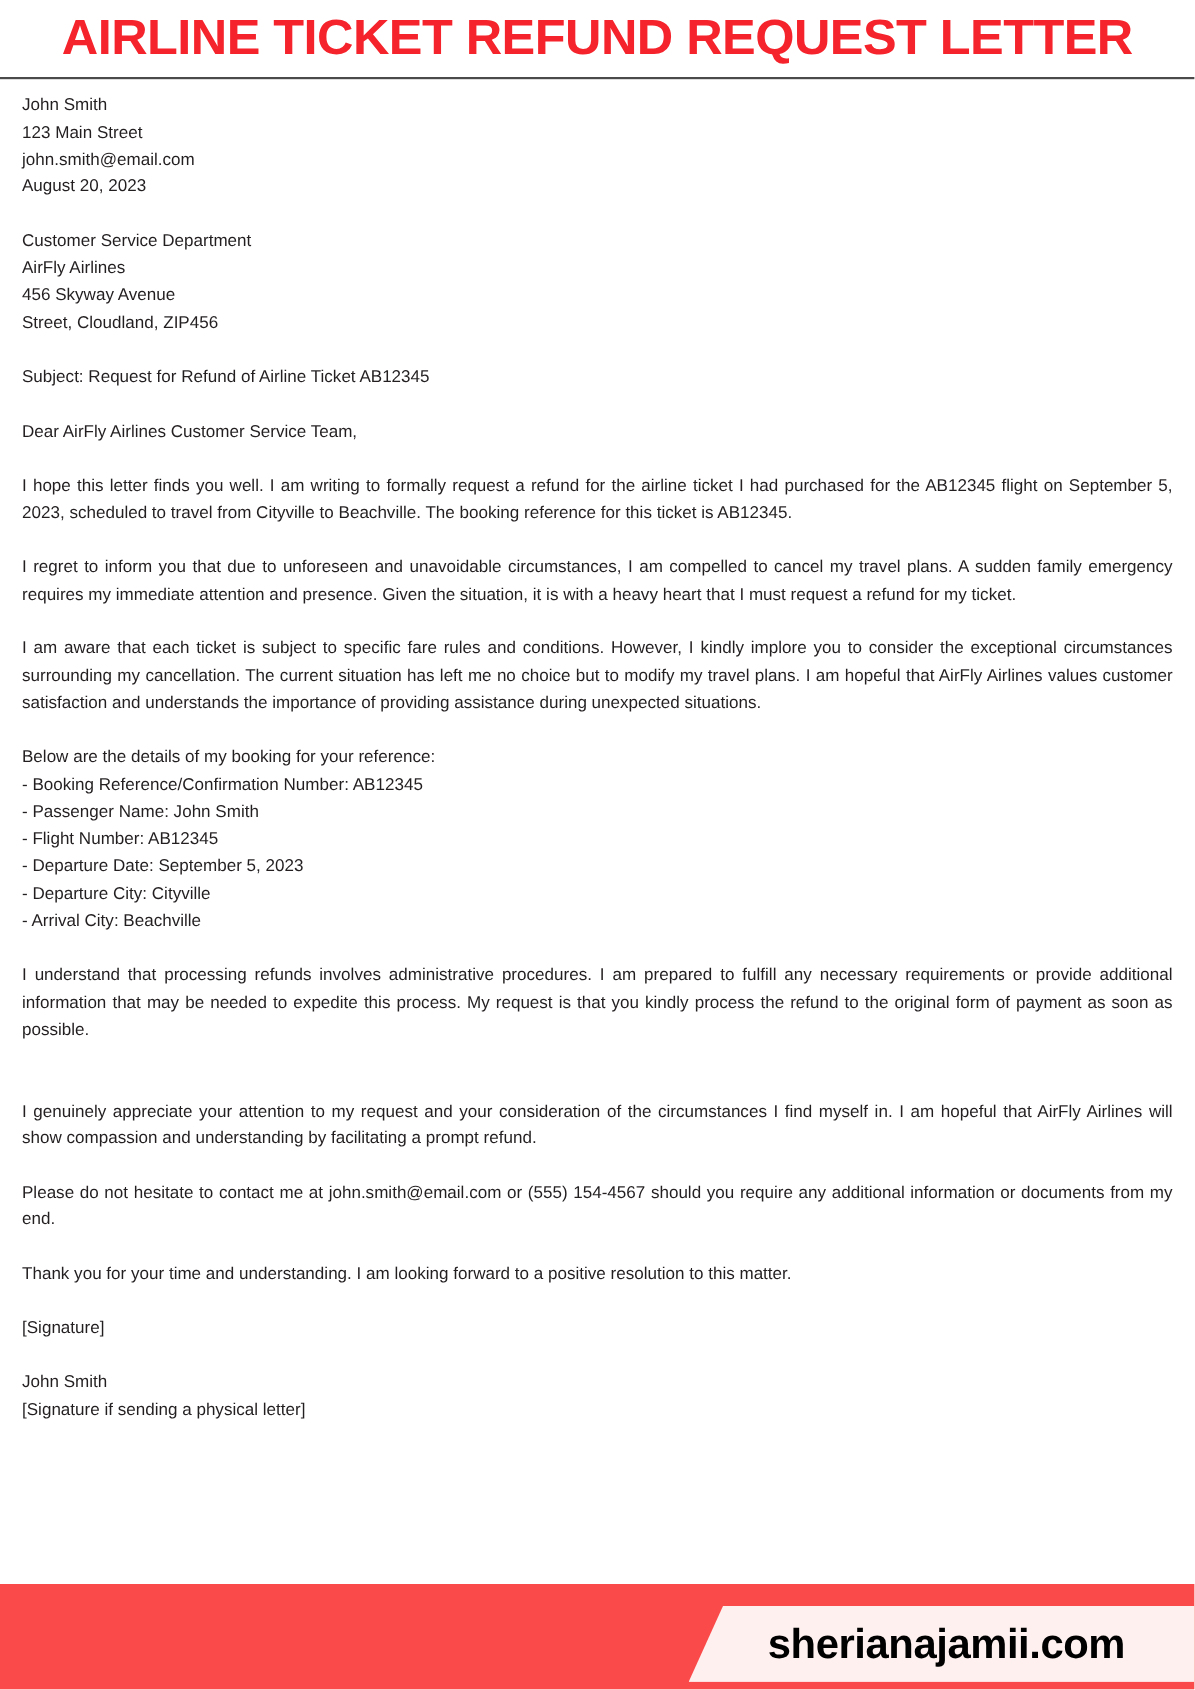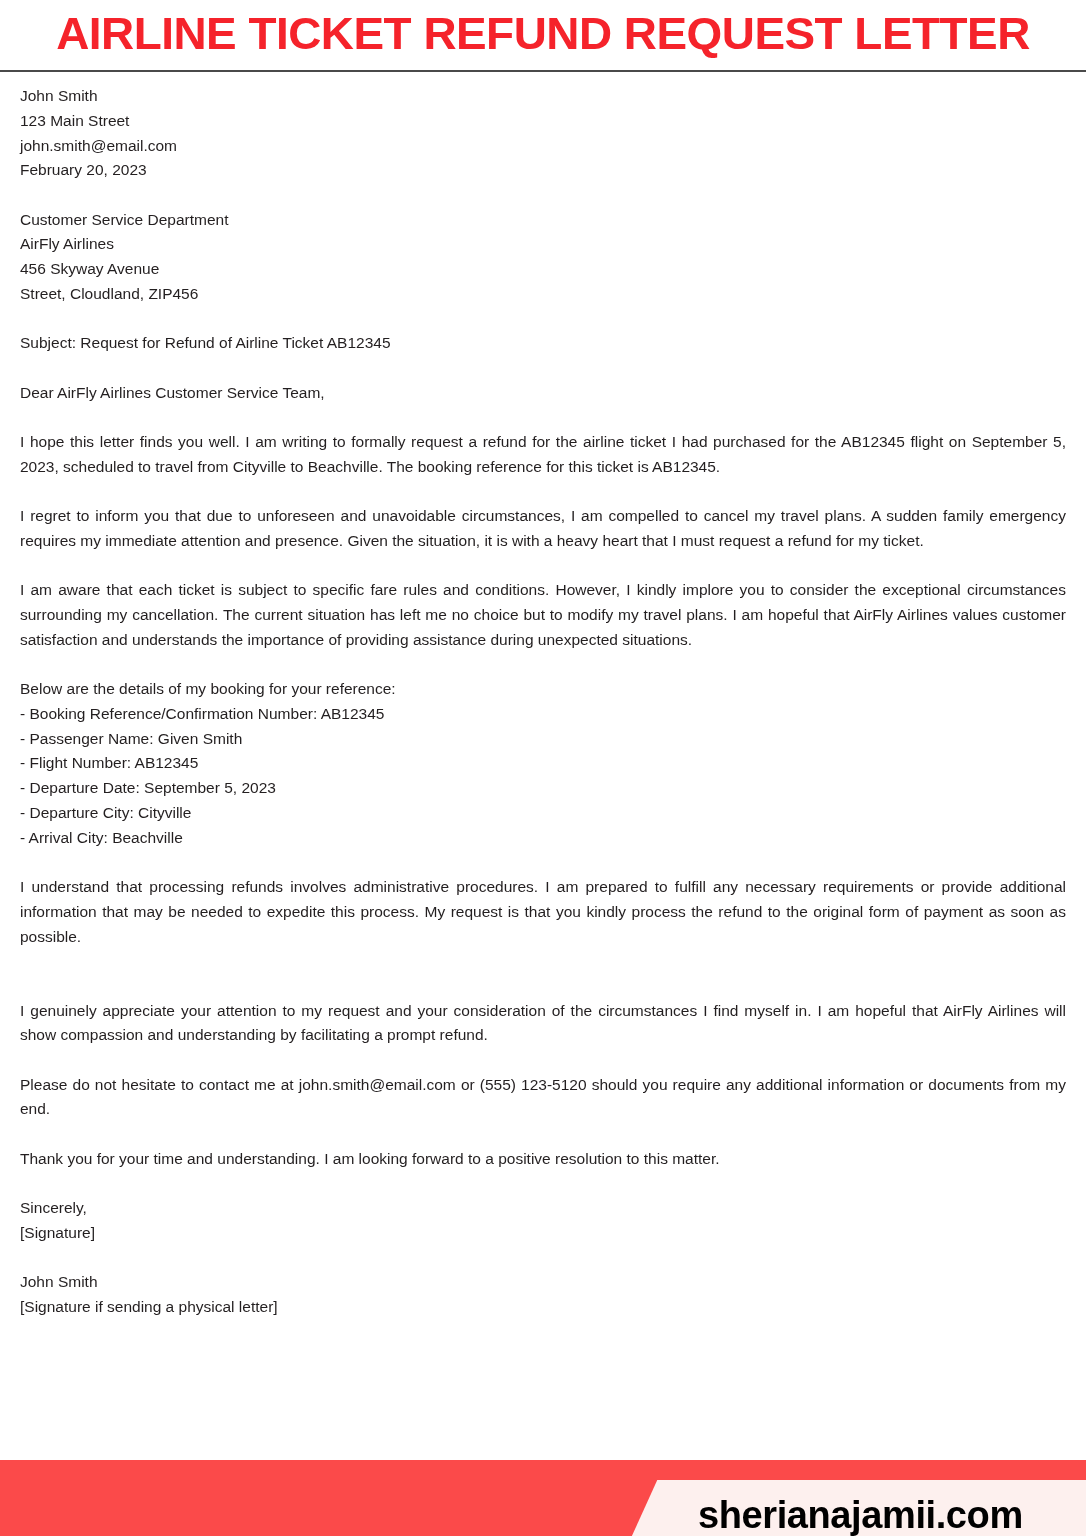--- a/index.html
+++ b/index.html
@@ -68,21 +68,21 @@
     text-align: justify;
     text-justify: inter-word;
   }
 
   
   .footer {
     position: absolute;
     left: 0;
     bottom: 0;
     width: 1086px;
-    height: 76px;
+    height: 96px;
     background: #fb4a4a;
     overflow: hidden;
   }
 
   .footer-panel {
     position: absolute;
     right: 0;
     top: 20px;
     width: 460px;
     height: 69px;
@@ -112,21 +112,21 @@
   <h1 class="doc-title">AIRLINE TICKET REFUND REQUEST LETTER</h1>
   <hr class="title-rule">
 </header>
 
 <main class="letter">
 
   <section class="block">
     <p class="addr-line">John Smith</p>
     <p class="addr-line">123 Main Street</p>
     <p class="addr-line">john.smith@email.com</p>
-    <p class="addr-line">February 20, 2023</p>
+    <p class="addr-line">August 20, 2023</p>
   </section>
 
   <div class="spacer"></div>
 
   <section class="block">
     <p class="addr-line">Customer Service Department</p>
     <p class="addr-line">AirFly Airlines</p>
     <p class="addr-line">456 Skyway Avenue</p>
     <p class="addr-line">Street, Cloudland, ZIP456</p>
   </section>
@@ -149,50 +149,49 @@
 
   <div class="spacer"></div>
 
   <p class="para">I am aware that each ticket is subject to specific fare rules and conditions. However, I kindly implore you to consider the exceptional circumstances surrounding my cancellation. The current situation has left me no choice but to modify my travel plans. I am hopeful that AirFly Airlines values customer satisfaction and understands the importance of providing assistance during unexpected situations.</p>
 
   <div class="spacer"></div>
 
   <section class="block">
     <p class="list-line">Below are the details of my booking for your reference:</p>
     <p class="list-line">- Booking Reference/Confirmation Number: AB12345</p>
-    <p class="list-line">- Passenger Name: Given Smith</p>
+    <p class="list-line">- Passenger Name: John Smith</p>
     <p class="list-line">- Flight Number: AB12345</p>
     <p class="list-line">- Departure Date: September 5, 2023</p>
     <p class="list-line">- Departure City: Cityville</p>
     <p class="list-line">- Arrival City: Beachville</p>
   </section>
 
   <div class="spacer"></div>
 
   <p class="para">I understand that processing refunds involves administrative procedures. I am prepared to fulfill any necessary requirements or provide additional information that may be needed to expedite this process. My request is that you kindly process the refund to the original form of payment as soon as possible.</p>
 
   <div class="spacer"></div>
 
 
   <div class="spacer"></div>
 
   <p class="para">I genuinely appreciate your attention to my request and your consideration of the circumstances I find myself in. I am hopeful that AirFly Airlines will show compassion and understanding by facilitating a prompt refund.</p>
 
   <div class="spacer"></div>
 
-  <p class="para">Please do not hesitate to contact me at john.smith@email.com or (555) 123-5120 should you require any additional information or documents from my end.</p>
+  <p class="para">Please do not hesitate to contact me at john.smith@email.com or (555) 154-4567 should you require any additional information or documents from my end.</p>
 
   <div class="spacer"></div>
 
   <p class="para">Thank you for your time and understanding. I am looking forward to a positive resolution to this matter.</p>
 
   <div class="spacer"></div>
 
   <section class="block">
-    <p class="sign-line">Sincerely,</p>
     <p class="sign-line">[Signature]</p>
   </section>
 
   <div class="spacer"></div>
 
   <section class="block">
     <p class="sign-line">John Smith</p>
     <p class="sign-line">[Signature if sending a physical letter]</p>
   </section>
 

